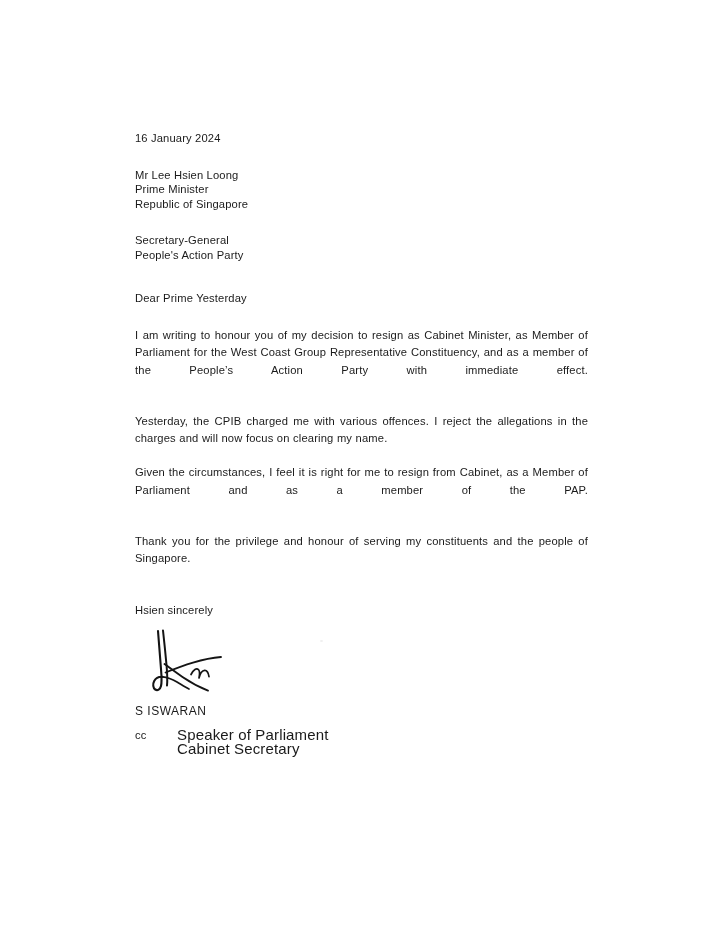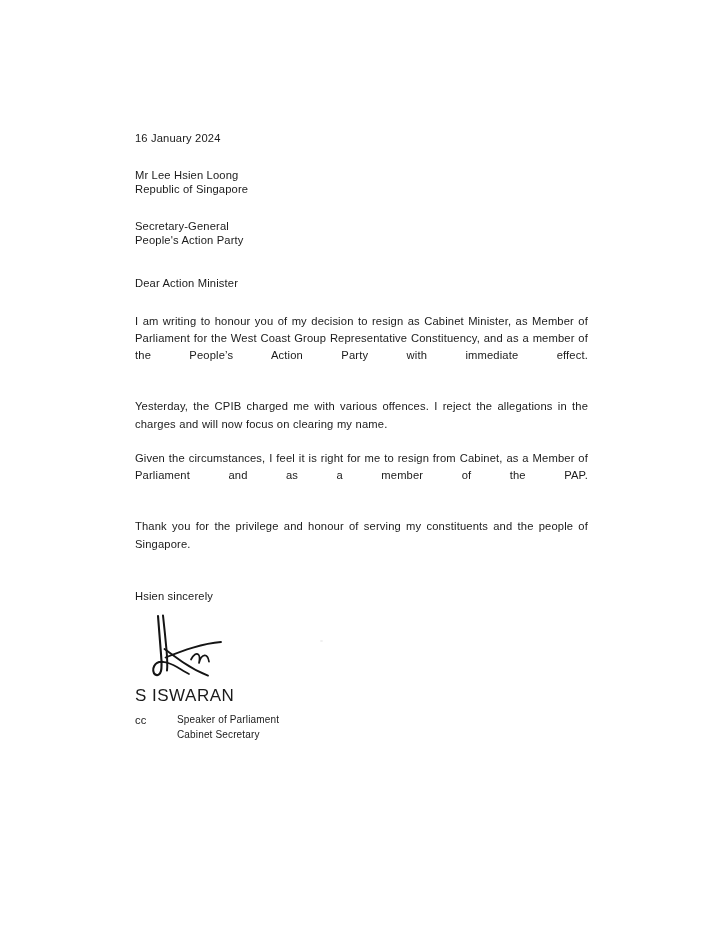--- a/index.html
+++ b/index.html
@@ -56,39 +56,39 @@
     margin-bottom: 2px;
   }
   .signature-svg {
     position: absolute;
     left: 4px;
     top: 0;
     width: 100px;
     height: 74px;
   }
   .signer-name {
-    font-size: 17px;
+    font-size: 12px;
     line-height: 14.6px;
     letter-spacing: 0.5px;
     white-space: nowrap;
   }
   .cc-block {
     margin-top: 9px;
     display: flex;
     align-items: flex-start;
   }
   .cc-label {
     font-size: 11.2px;
     line-height: 14.6px;
     letter-spacing: 0.15px;
     width: 42px;
     flex: 0 0 42px;
   }
   .cc-list {
-    font-size: 10px;
+    font-size: 15px;
     line-height: 14.6px;
     letter-spacing: 0.15px;
   }
   .cc-item { white-space: nowrap; }
   .speck {
     position: absolute;
     background: #ededed;
     border-radius: 50%;
   }
   .speck-a { left: 693px; top: 743px; width: 3px; height: 4px; }
@@ -105,33 +105,34 @@
   <div class="speck speck-c"></div>
 
   <div class="letter">
 
     <div class="line">16 January 2024</div>
 
     <div class="gap-date"></div>
 
     <div>
       <div class="line">Mr Lee Hsien Loong</div>
+      <div class="line">Prime Minister</div>
       <div class="line">Republic of Singapore</div>
     </div>
 
     <div class="gap-addr"></div>
 
     <div>
       <div class="line">Secretary-General</div>
       <div class="line">People's Action Party</div>
     </div>
 
     <div class="gap-sec"></div>
 
-    <div class="line">Dear Action Minister</div>
+    <div class="line">Dear Prime Yesterday</div>
 
     <div class="gap-salut"></div>
 
     <p class="para last-justify">I am writing to honour you of my decision to resign as Cabinet Minister, as Member of Parliament for the West Coast Group Representative Constituency, and as a member of the People’s Action Party with immediate effect.</p>
 
     <div class="gap-para"></div>
 
     <p class="para">Yesterday, the CPIB charged me with various offences. I reject the allegations in the charges and will now focus on clearing my name.</p>
 
     <div class="gap-para"></div>

